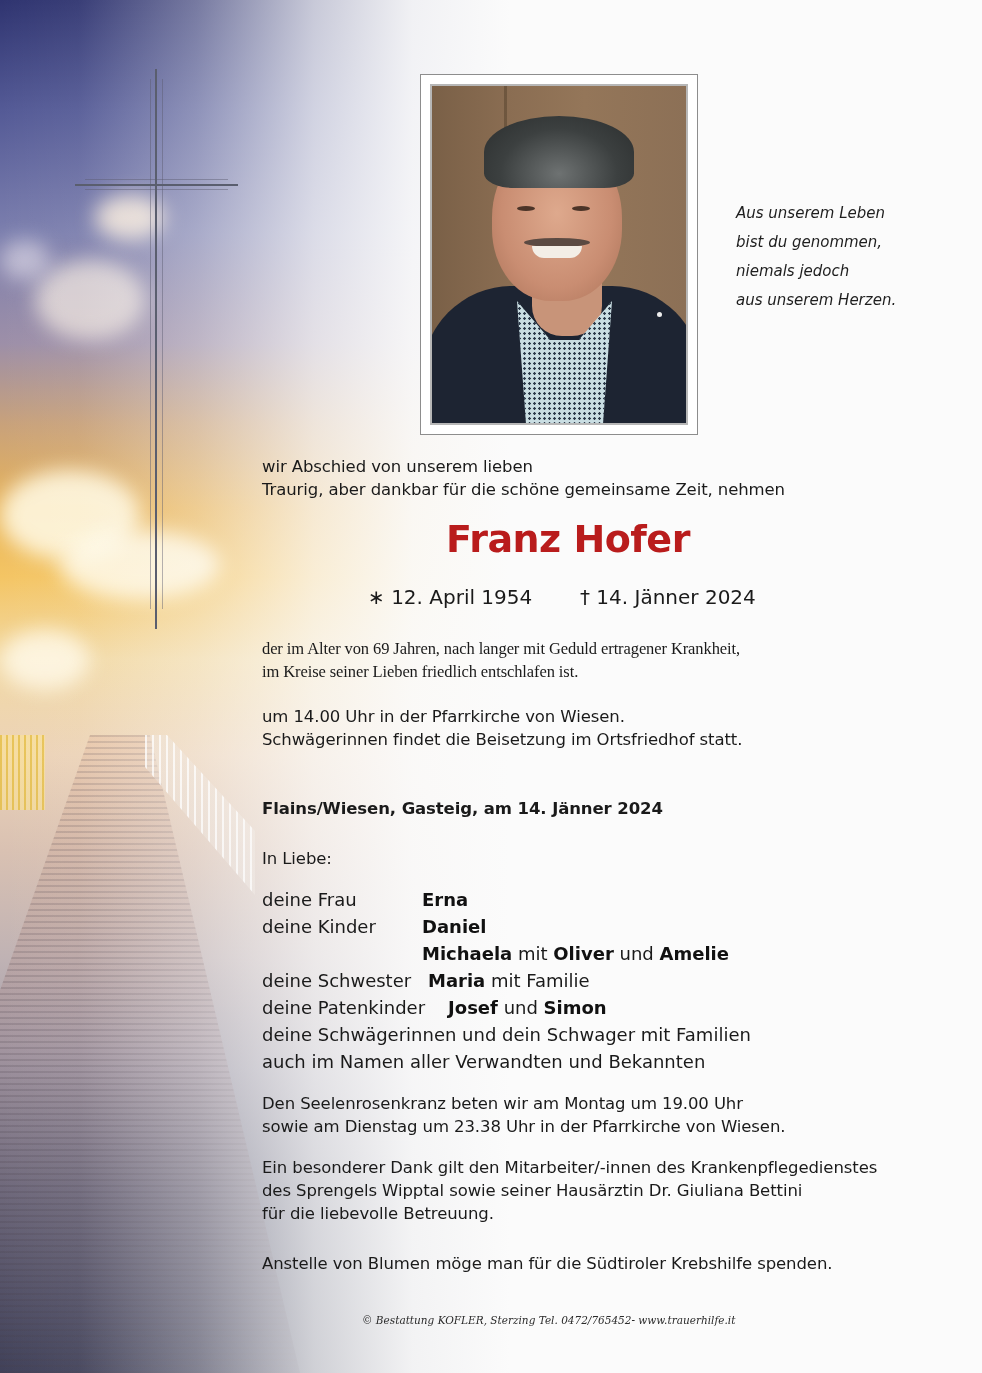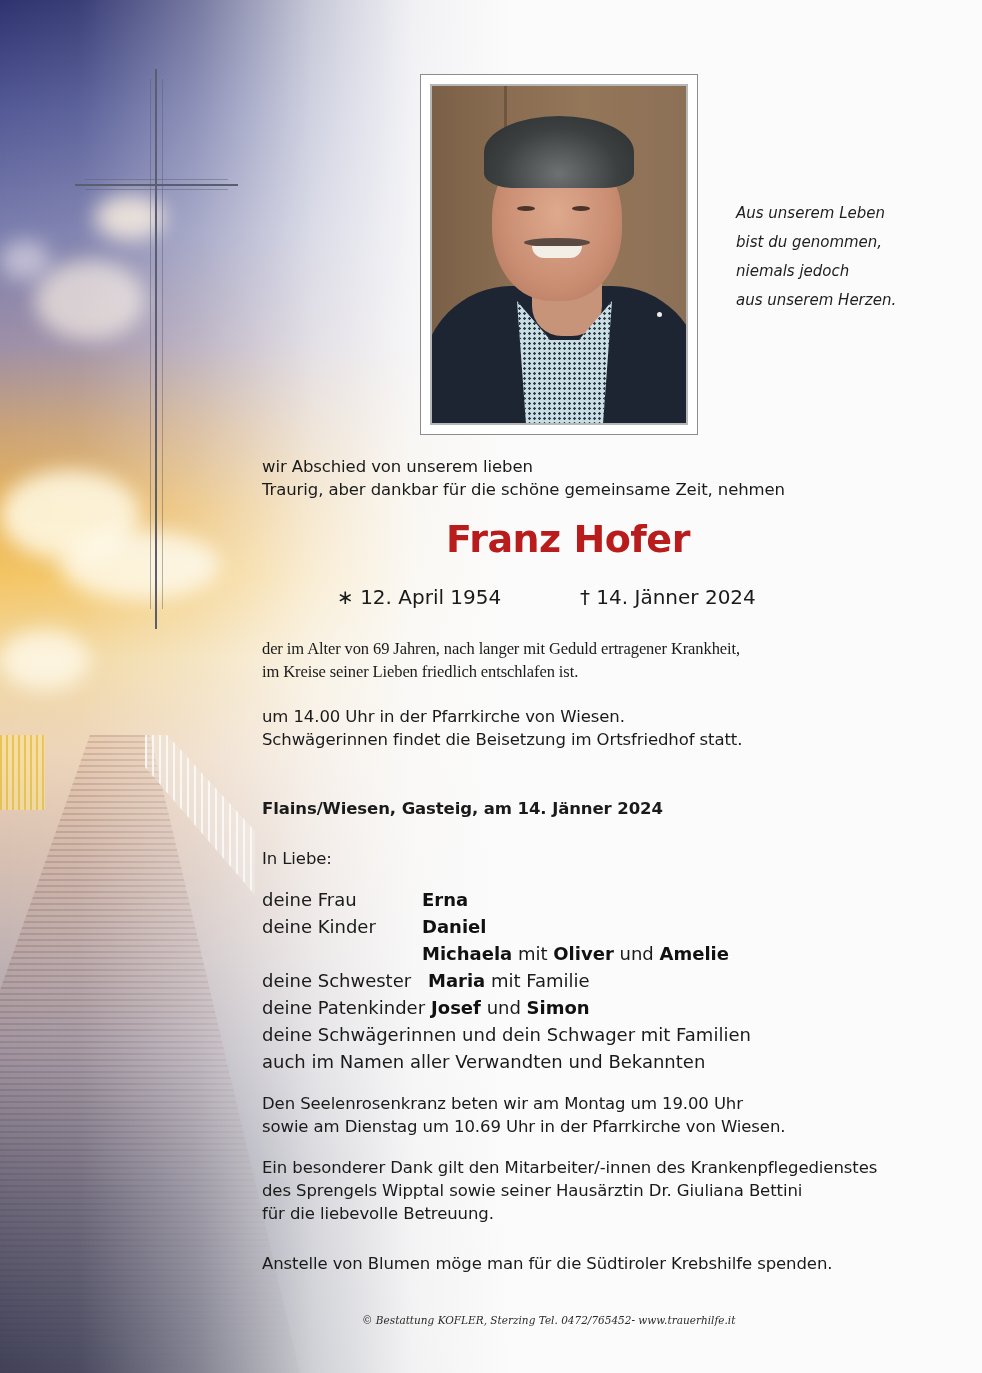--- a/index.html
+++ b/index.html
@@ -127,31 +127,31 @@
     .quote div { white-space: nowrap; }
 
     
     .text { position: absolute; left: 262px; font-size: 16.5px; line-height: 23px; color: #1a1a1a; white-space: nowrap; letter-spacing: -0.1px; }
     .intro { top: 455px; }
     .name {
       position: absolute; left: 262px; width: 612px; top: 517px; text-align: center;
       font-size: 38px; font-weight: bold; color: #b91c1c; letter-spacing: -0.5px;
     }
     .dates { position: absolute; top: 585px; font-size: 20px; color: #1a1a1a; white-space: nowrap; }
-    .dates.birth { left: 337px; }
+    .dates.birth { left: 368px; }
     .dates.death { left: 580px; }
     .p-age { top: 637px; font-family: Liberation Serif, serif; }
     .p-service { top: 705px; }
     .p-place { top: 797px; font-weight: bold; }
     .p-inliebe { top: 847px; }
 
     .family { position: absolute; left: 262px; top: 886px; font-size: 18px; line-height: 27px; color: #1a1a1a; }
     .family .row { display: flex; white-space: nowrap; height: 27px; }
     .family .rel { width: 160px; }
-    .family .rel.wide { width: auto; margin-right: 6px; }
+    .family .rel.wide { width: auto; margin-right: 23px; }
     .family b { font-weight: bold; color: #111; }
 
     .p-rosary { top: 1092px; }
     .p-thanks { top: 1156px; }
     .p-flowers { top: 1252px; }
 
     .footer {
       position: absolute; left: 362px; top: 1314px; width: 390px;
       font-family: "DejaVu Serif", serif; font-style: italic; font-size: 10.5px; color: #2a2a2a; white-space: nowrap;
     }
@@ -261,21 +261,21 @@
   <div class="row">
     <span>deine Schwägerinnen und dein Schwager mit Familien</span>
   </div>
   <div class="row">
     <span>auch im Namen aller Verwandten und Bekannten</span>
   </div>
 </div>
 
 <div class="text p-rosary">
   <div>Den Seelenrosenkranz beten wir am Montag um 19.00 Uhr</div>
-  <div>sowie am Dienstag um 10.69 Uhr in der Pfarrkirche von Wiesen.</div>
+  <div>sowie am Dienstag um 23.38 Uhr in der Pfarrkirche von Wiesen.</div>
 </div>
 
 <div class="text p-thanks">
   <div>Ein besonderer Dank gilt den Mitarbeiter/-innen des Krankenpflegedienstes</div>
   <div>des Sprengels Wipptal sowie seiner Hausärztin Dr. Giuliana Bettini</div>
   <div>für die liebevolle Betreuung.</div>
 </div>
 
 <div class="text p-flowers">Anstelle von Blumen möge man für die Südtiroler Krebshilfe spenden.</div>
 

